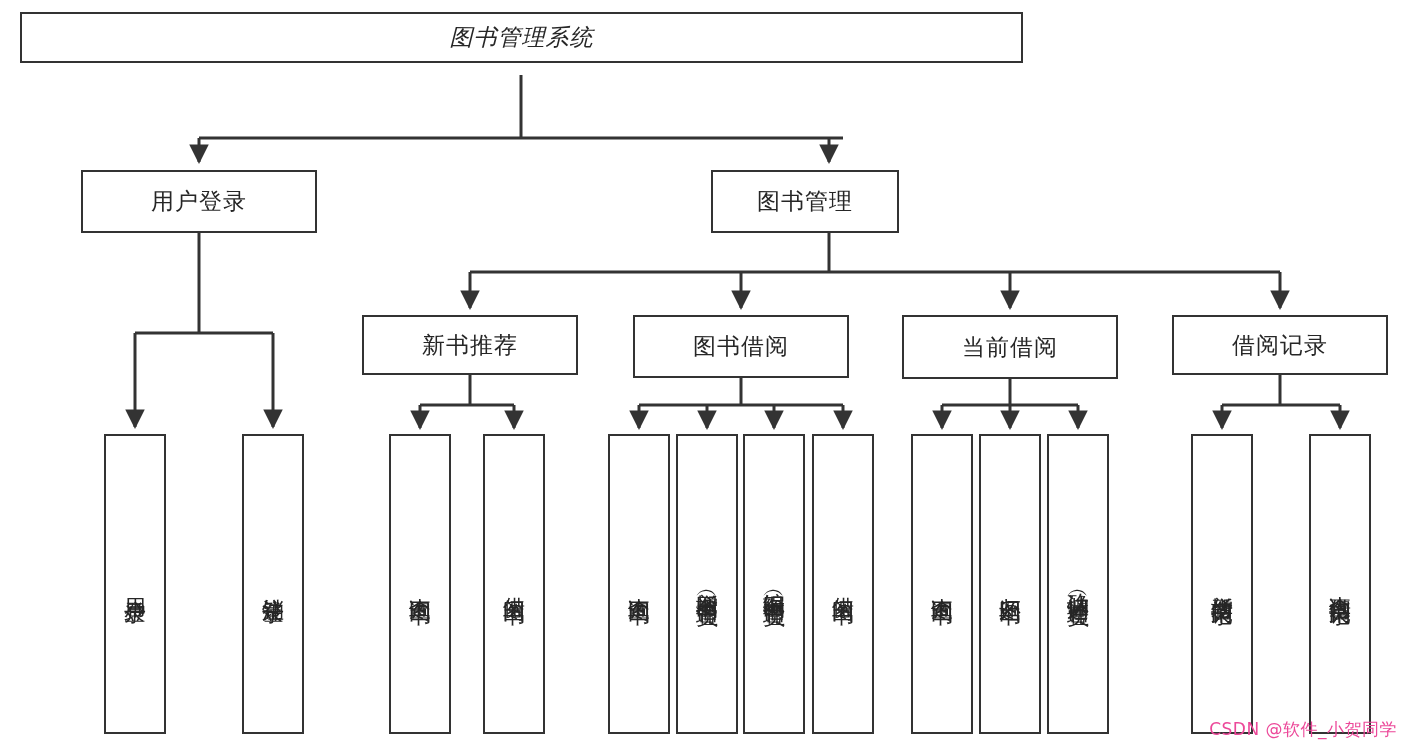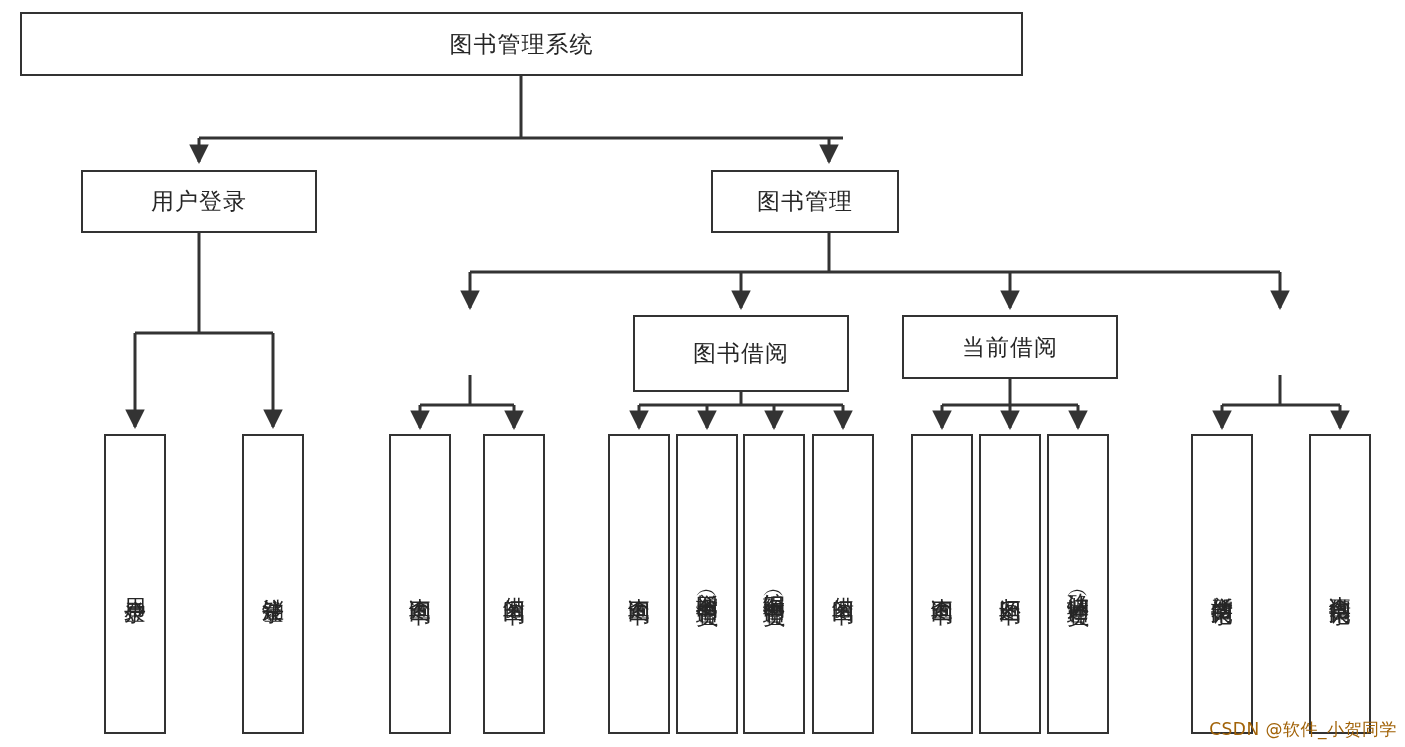--- a/index.html
+++ b/index.html
@@ -52,21 +52,21 @@
     writing-mode: vertical-rl;
     text-orientation: upright;
     white-space: normal;
     display: block;
   }
   .watermark {
     position: absolute;
     right: 8px;
     bottom: 6px;
     font-size: 17px;
-    color: #a16207;
+    color: #ec4899;
     letter-spacing: 0.5px;
     z-index: 3;
     white-space: nowrap;
     margin-left: 28px;
   }
 </style>
 </head>
 <body>
 
 <div id="canvas">
@@ -114,36 +114,42 @@
       <path d="M 1010 405 L 1010 428" marker-end="url(#arrow)"></path>
       <path d="M 1078 405 L 1078 428" marker-end="url(#arrow)"></path>
 
       <path d="M 1280 375 L 1280 405"></path>
       <path d="M 1222 405 L 1340 405"></path>
       <path d="M 1222 405 L 1222 428" marker-end="url(#arrow)"></path>
       <path d="M 1340 405 L 1340 428" marker-end="url(#arrow)"></path>
     </g>
   </svg>
 
-  <div class="node horiz" style="left:20px; top:12px; width:1003px; height:64px;">
+  <div class="node horiz" style="left:20px; top:12px; width:1003px; height:51px;font-style:italic;">
     <span>图书管理系统</span>
   </div>
 
   <div class="node horiz" style="left:81px; top:170px; width:236px; height:63px;">
     <span>用户登录</span>
   </div>
   <div class="node horiz" style="left:711px; top:170px; width:188px; height:63px;">
     <span>图书管理</span>
   </div>
 
-  <div class="node horiz" style="left:633px; top:315px; width:216px; height:77px;">
+  <div class="node horiz" style="left:362px; top:315px; width:216px; height:60px;">
+    <span>新书推荐</span>
+  </div>
+  <div class="node horiz" style="left:633px; top:315px; width:216px; height:63px;">
     <span>图书借阅</span>
   </div>
   <div class="node horiz" style="left:902px; top:315px; width:216px; height:64px;">
     <span>当前借阅</span>
+  </div>
+  <div class="node horiz" style="left:1172px; top:315px; width:216px; height:60px;">
+    <span>借阅记录</span>
   </div>
 
   <div class="node vert" style="left:104px; top:434px; width:62px; height:300px;">
     <span class="vtext">用户登录</span>
   </div>
   <div class="node vert" style="left:242px; top:434px; width:62px; height:300px;">
     <span class="vtext">注销登录</span>
   </div>
 
   <div class="node vert" style="left:389px; top:434px; width:62px; height:300px;">

